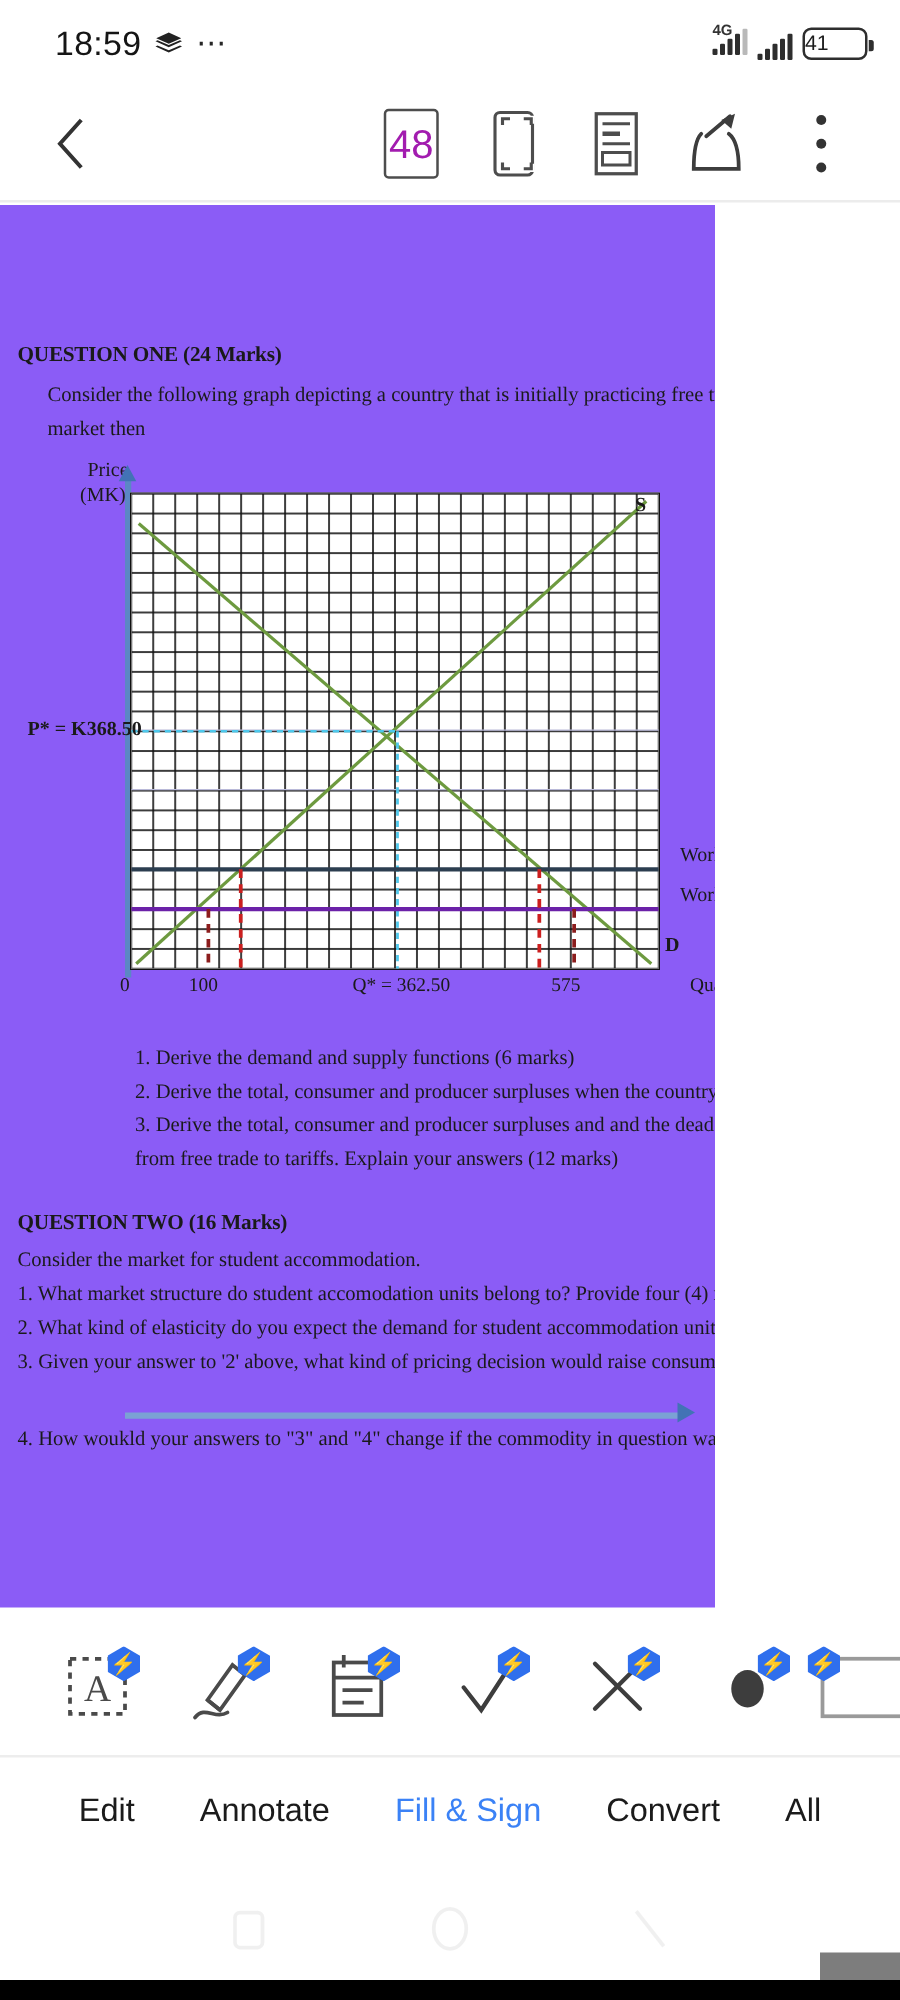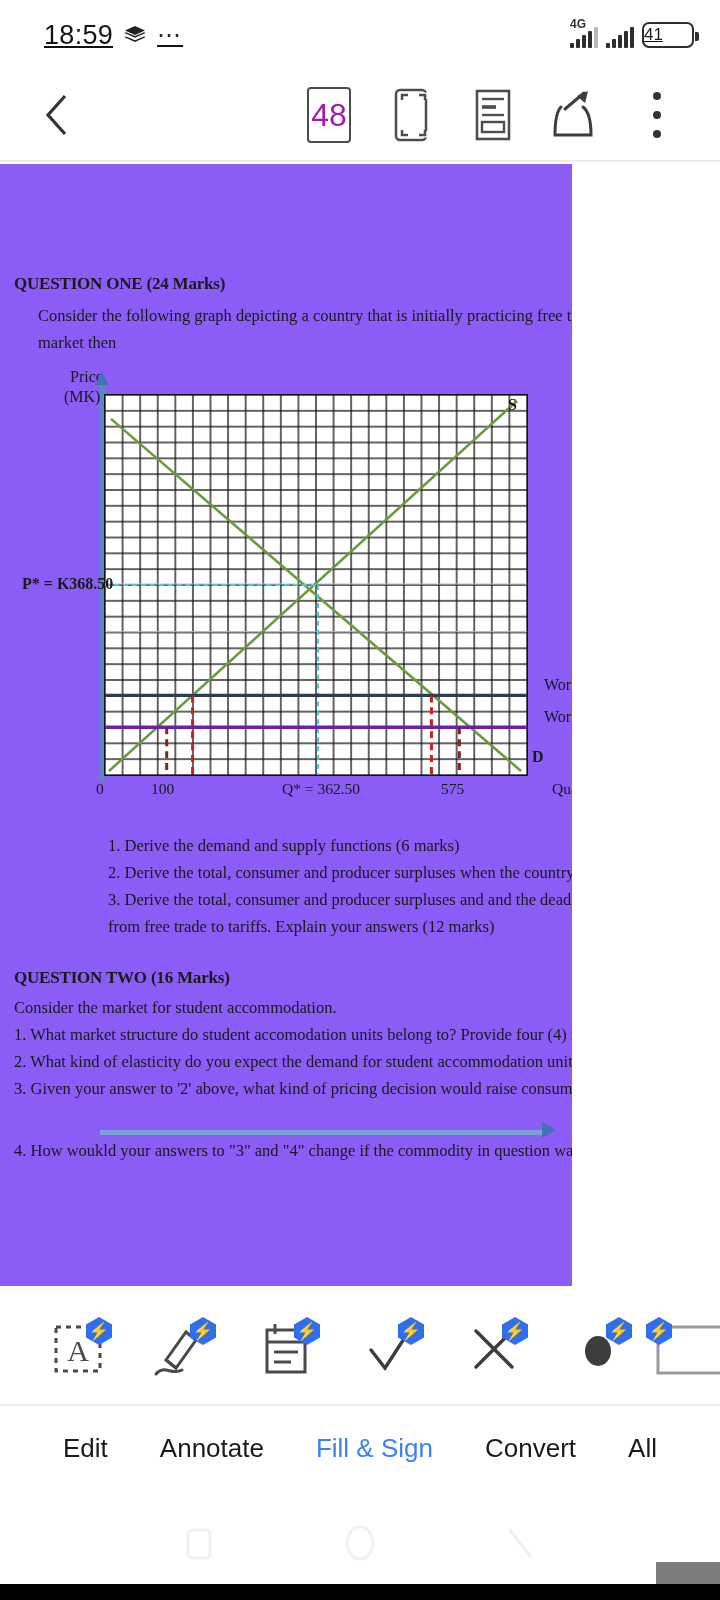--- a/index.html
+++ b/index.html
@@ -11,30 +11,29 @@
     overflow:hidden;
     position:relative;
   }
 
   
   .statusbar{
     height:70px; width:720px;
     display:flex; align-items:center;
     padding:0 26px 0 44px;
     background:#fff;
-    text-decoration:underline;
   }
   .sb-left{ display:flex; align-items:center; gap:11px; }
   .sb-time{ font-size:27px; font-weight:400; letter-spacing:.3px; color:#151515; }
   .sb-right{ margin-left:auto; display:flex; align-items:flex-end; gap:8px; }
 
   .ic-stack{ width:22px; height:20px; position:relative; display:block; }
   .ic-dots{ font-size:24px; line-height:10px; color:#262626; letter-spacing:2px; }
 
-  .net-wrap{ position:relative; display:flex; align-items:flex-end; height:26px; }
+  .net-wrap{ position:relative; display:flex; align-items:flex-start; height:26px; }
   .net-4g{ position:absolute; top:-5px; left:0; font-size:12px; font-weight:700; color:#333; }
   .bars{ display:flex; align-items:flex-end; gap:2px; height:22px; }
   .bars i{ display:block; width:4px; background:#2e2e2e; border-radius:1px; }
   .bars i:nth-child(1){height:5px;}
   .bars i:nth-child(2){height:9px;}
   .bars i:nth-child(3){height:13px;}
   .bars i:nth-child(4){height:17px;}
   .bars i:nth-child(5){height:21px;background:#b9b9b9;}
   .bars.b2 i:nth-child(5){background:#2e2e2e;}
   .batt{

